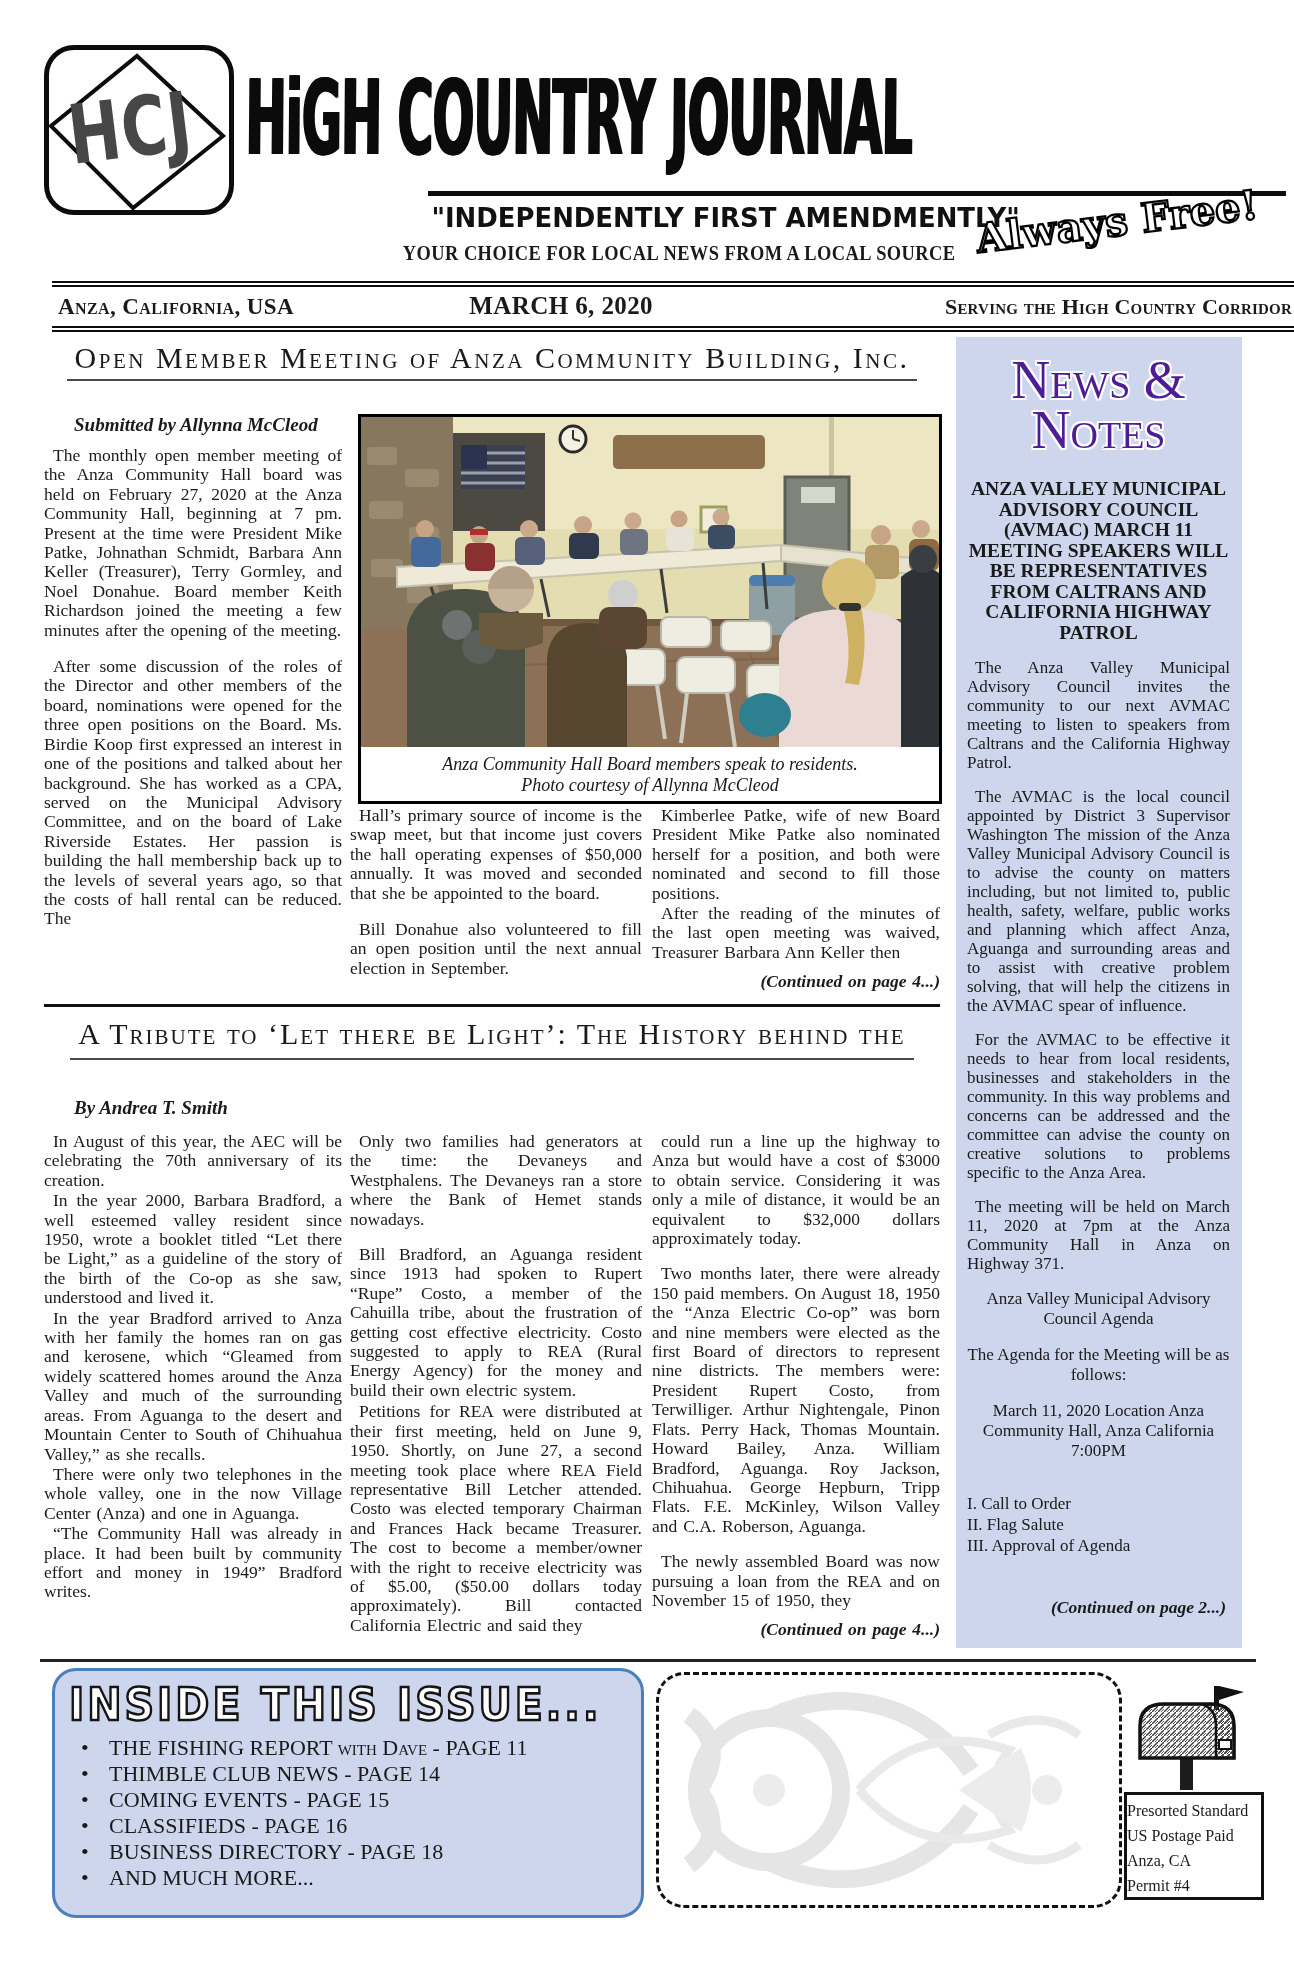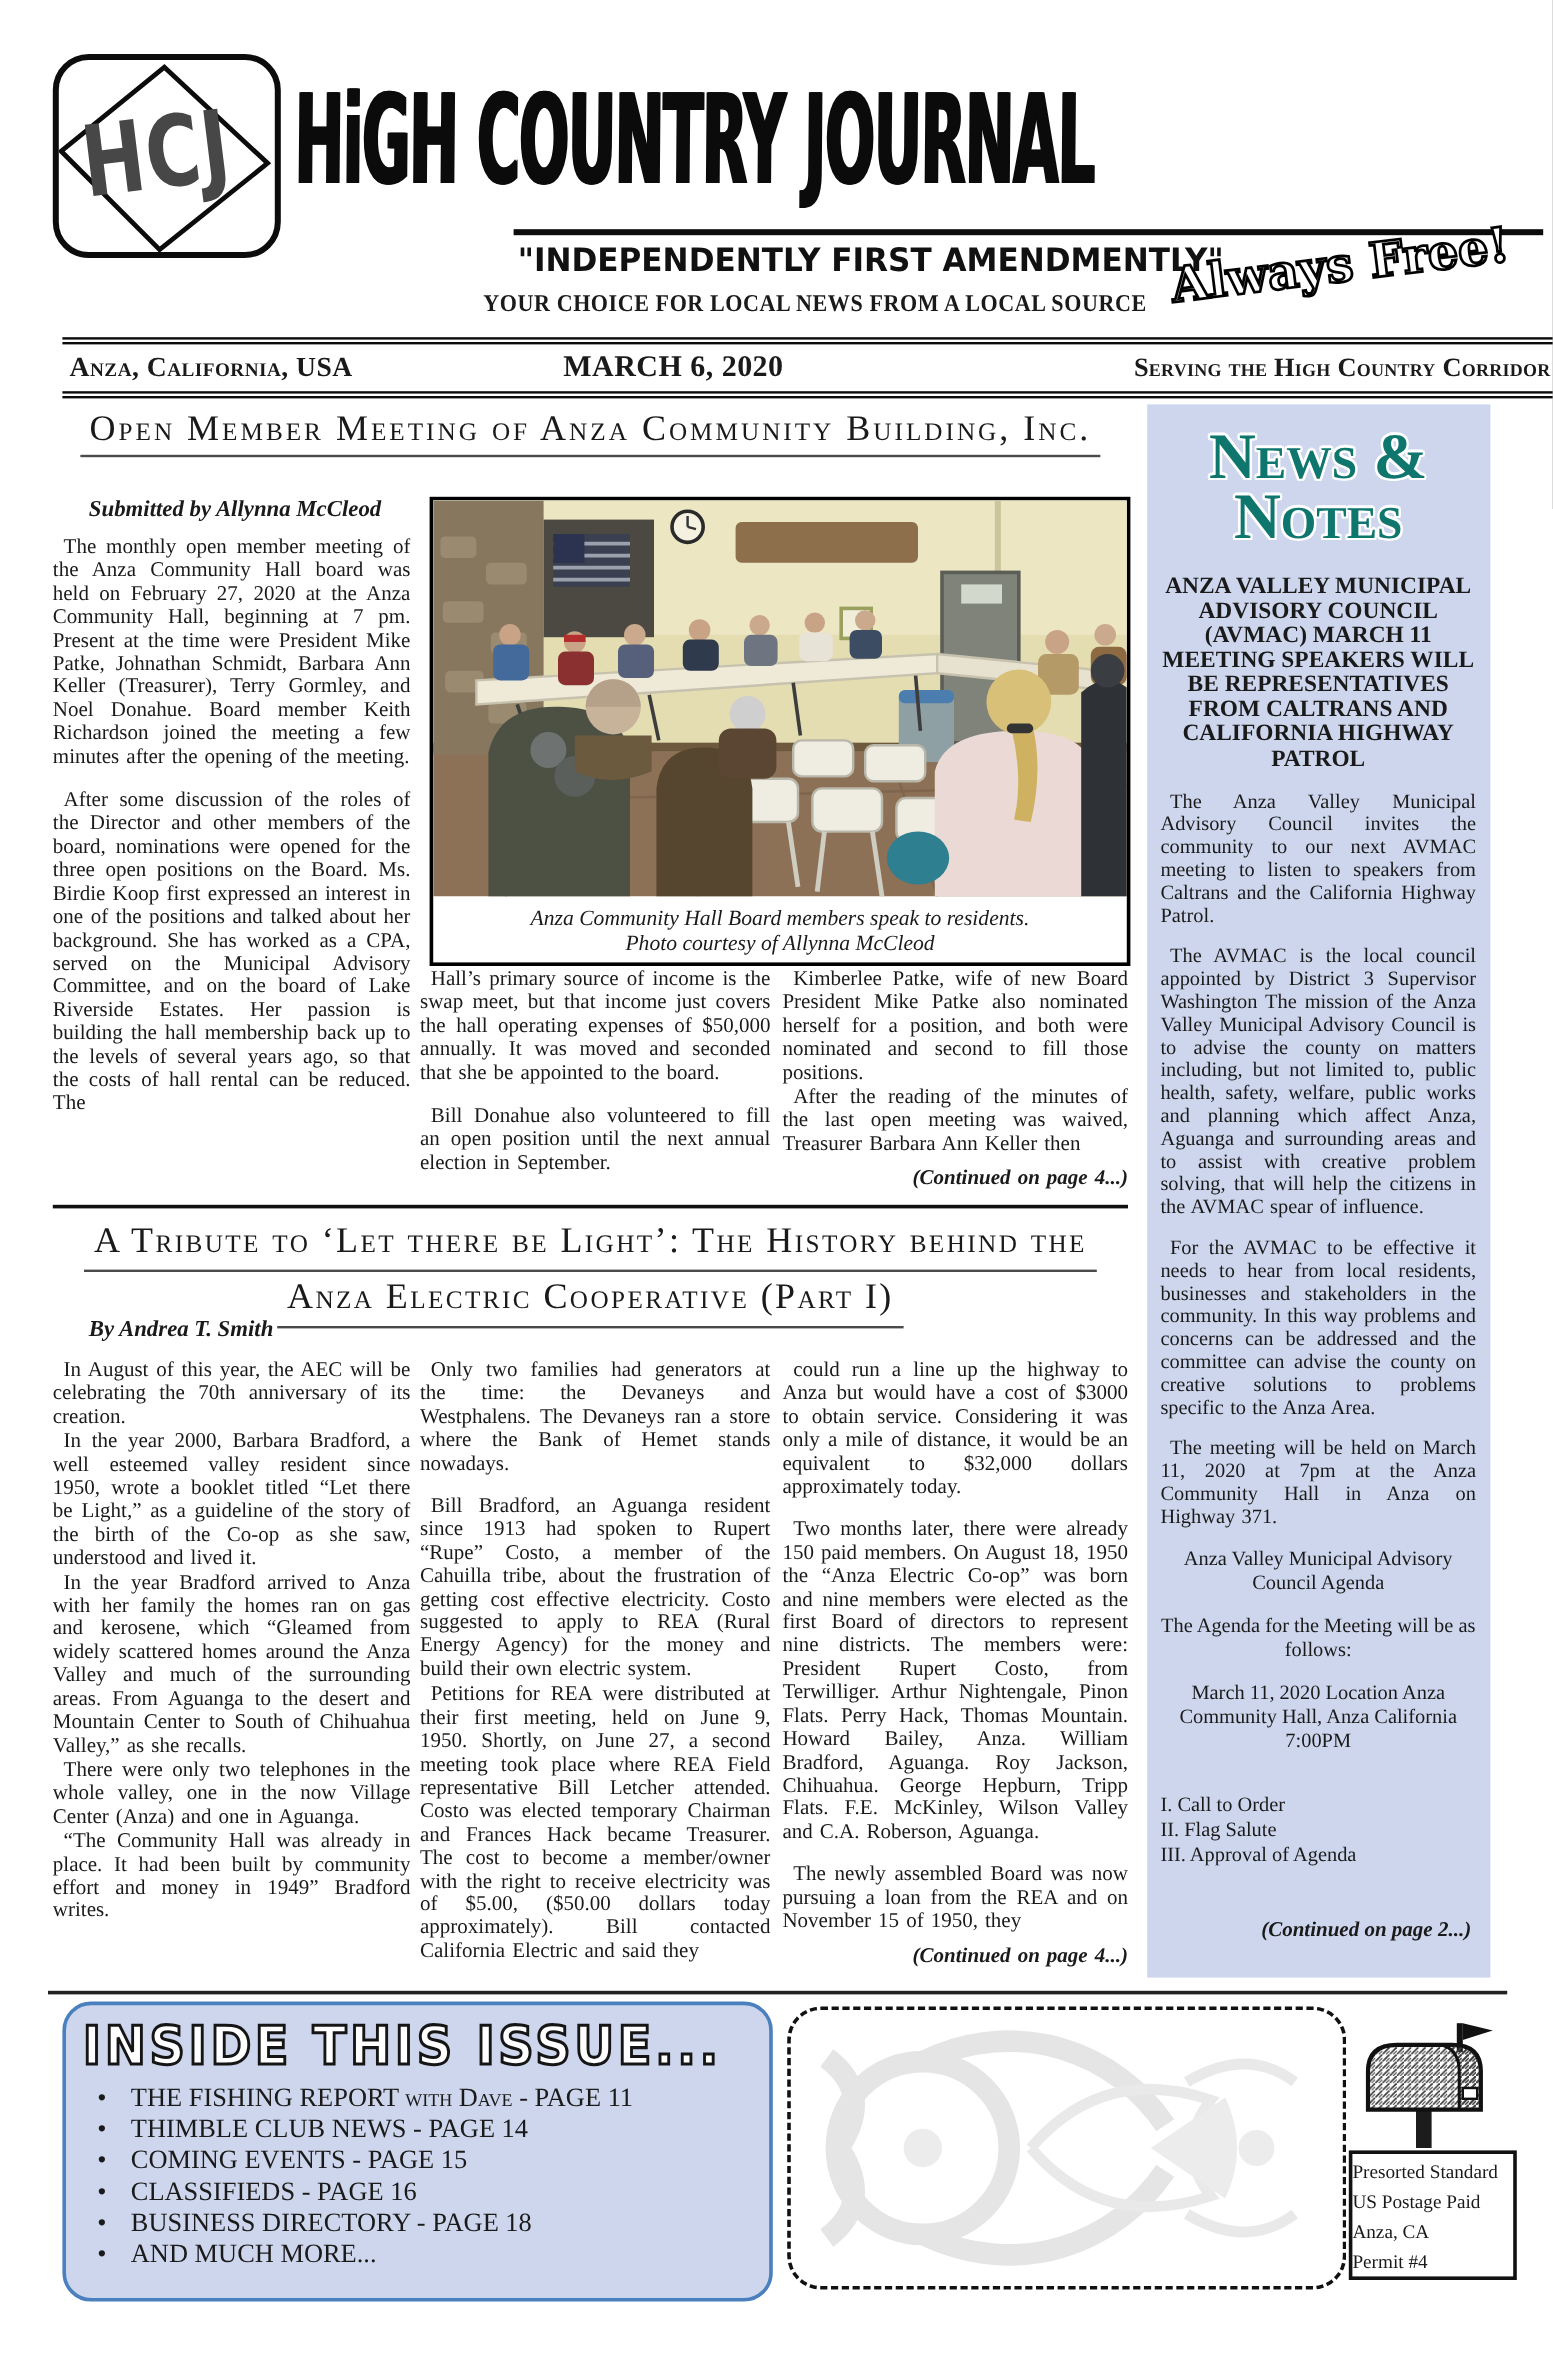--- a/index.html
+++ b/index.html
@@ -52,21 +52,21 @@
   .a2c2{left:350px;top:1132px;width:292px;height:522px;overflow:hidden}
   .a2c3{left:652px;top:1132px;width:288px;height:522px;overflow:hidden}
   .cont{font-weight:bold;font-style:italic;text-align:right;text-indent:0!important;margin-top:10px}
 
   
   .photo-box{left:358px;top:414px;width:584px;border:3px solid #000;background:#fff}
   .caption{padding:3px 4px 5px 4px;text-align:center;font-style:italic;font-size:18px;line-height:21px}
 
   
   .panel{left:956px;top:337px;width:286px;height:1311px;background:#cdd6ec;padding:12px 12px 0 11px;overflow:hidden}
-  .nn-title{text-align:center;font-weight:bold;font-size:54px;line-height:50px;color:#0f766e;margin-top:6px;
+  .nn-title{text-align:center;font-weight:normal;font-size:54px;line-height:50px;color:#4c1d95;margin-top:6px;
     text-shadow:-2px 0 #fff,2px 0 #fff,0 -2px #fff,0 2px #fff,-1.6px -1.6px #fff,1.6px 1.6px #fff,-1.6px 1.6px #fff,1.6px -1.6px #fff}
   .nn-head{margin-top:24px;text-align:center;font-weight:bold;font-size:19.5px;line-height:20.5px}
   .panel .sp{font-size:17px;line-height:19px;text-align:justify;word-spacing:1px;text-indent:8px;margin-top:15px}
   .panel .cblock{margin-top:16px;text-align:center;font-size:17px;line-height:20px}
   .panel .items{margin-top:32px;font-size:17px;line-height:21px}
   .panel .pcont{position:absolute;right:16px;bottom:30px;font-weight:bold;font-style:italic;font-size:17.5px}
 
   
   .bottomrule{left:40px;top:1659px;width:1216px;height:3px;background:#222}
   .insidebox{left:52px;top:1668px;width:592px;height:250px;background:#cdd6ec;border:3.5px solid #4a80bd;
@@ -247,21 +247,20 @@
   </div>
   <div class="abs col tight a1c3">
     <p>Kimberlee Patke, wife of new Board President Mike Patke also nominated herself for a position, and both were nominated and second to fill those positions.</p>
     <p>After the reading of the minutes of the last open meeting was waived, Treasurer Barbara Ann Keller then</p>
     <p class="cont">(Continued on page 4...)</p>
   </div>
 
   <div class="abs rule2"></div>
   <div class="abs headline2 sc">
     <span>A Tribute to ‘Let there be Light’: The History behind the</span><br>
-    <span>Anza Electric Cooperative (Part I)</span>
   </div>
   <div class="abs byline by2">By Andrea T. Smith</div>
 
   <div class="abs col tight a2c1">
     <p>In August of this year, the AEC will be celebrating the 70th anniversary of its creation.</p>
     <p>In the year 2000, Barbara Bradford, a well esteemed valley resident since 1950, wrote a booklet titled “Let there be Light,” as a guideline of the story of the birth of the Co-op as she saw, understood and lived it.</p>
     <p>In the year Bradford arrived to Anza with her family the homes ran on gas and kerosene, which “Gleamed from widely scattered homes around the Anza Valley and much of the surrounding areas. From Aguanga to the desert and Mountain Center to South of Chihuahua Valley,” as she recalls.</p>
     <p>There were only two telephones in the whole valley, one in the now Village Center (Anza) and one in Aguanga.</p>
     <p>“The Community Hall was already in place. It had been built by community effort and money in 1949” Bradford writes.</p>
   </div>

